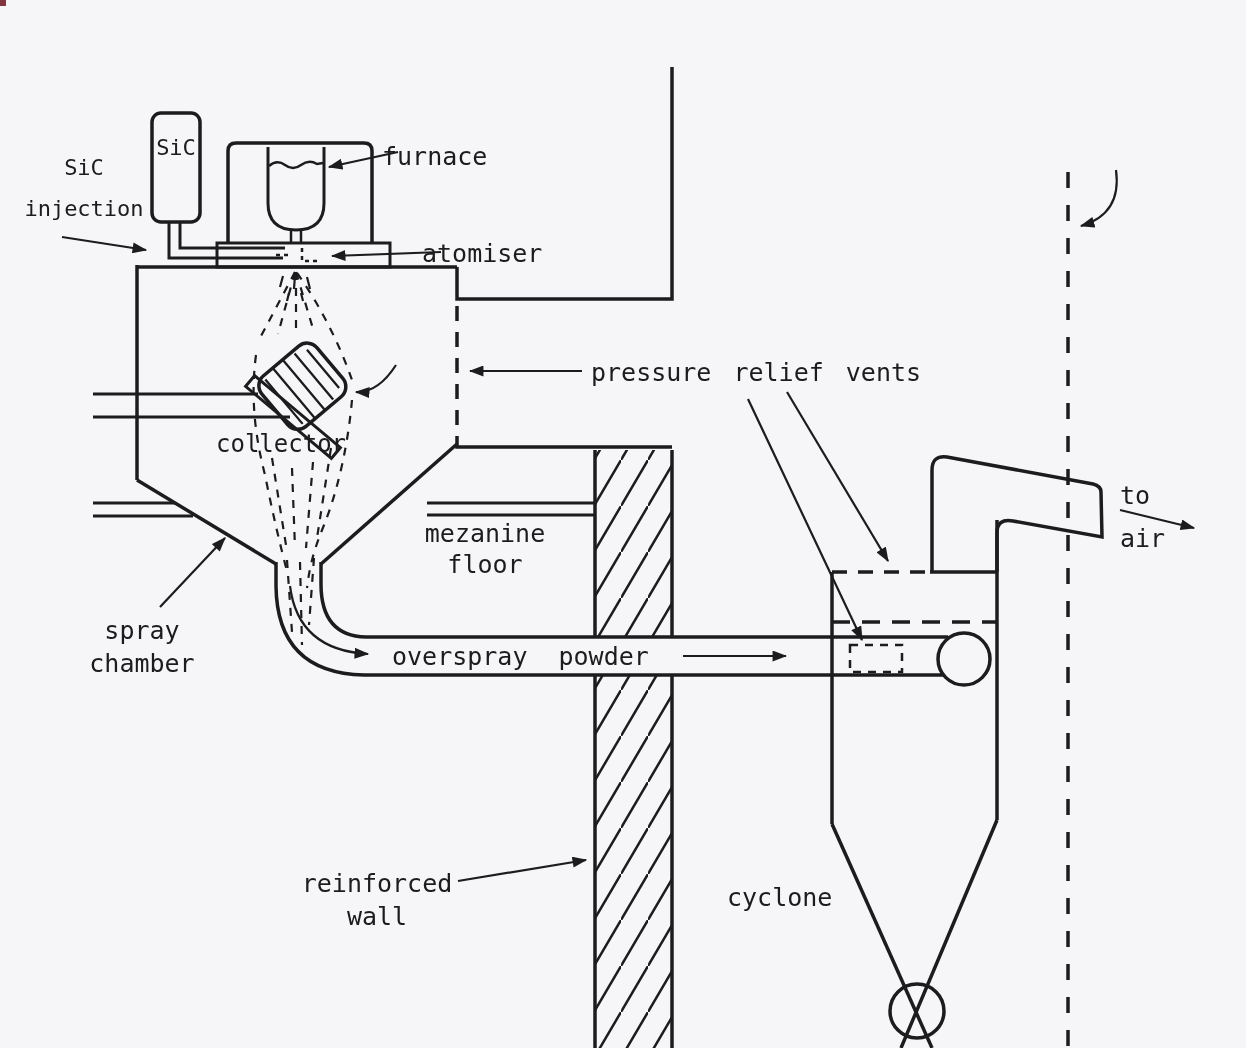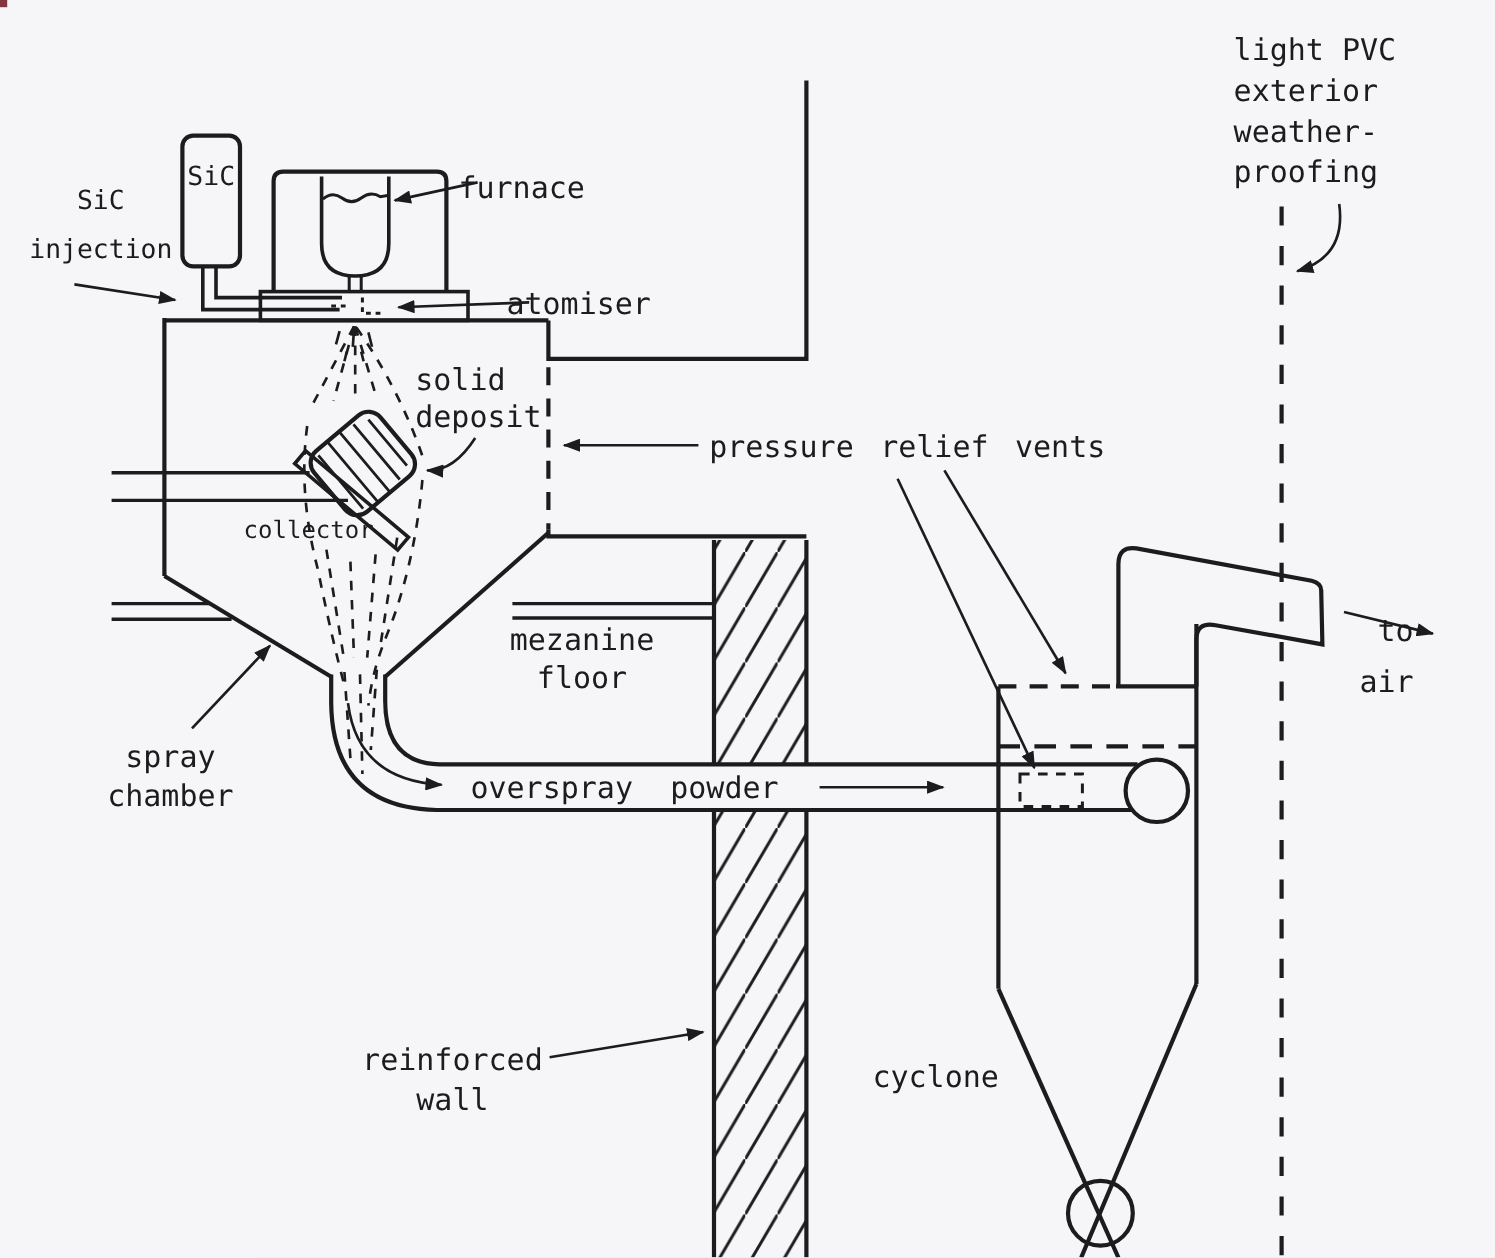--- a/index.html
+++ b/index.html
@@ -18,28 +18,28 @@
     font-size:25px;
     line-height:1.25;
     color:#1c1c1e;
     letter-spacing:0;
   }
   .lbl-sic-tank      {left:152px;top:134px;width:48px;text-align:center;font-size:22px;}
   .lbl-sic-injection {left:18px;top:148px;width:132px;text-align:center;font-size:22px;line-height:1.85;}
   .lbl-furnace       {left:382px;top:141px;}
   .lbl-atomiser      {left:422px;top:238px;}
   .lbl-solid-deposit {left:346px;top:302px;line-height:1.22;}
-  .lbl-collector     {left:203px;top:429px;font-size:20px;}
+  .lbl-collector     {left:216px;top:429px;font-size:24px;}
   .lbl-spray-chamber {left:58px;top:615px;width:168px;text-align:center;line-height:1.3;}
   .lbl-mezanine      {left:406px;top:519px;width:158px;text-align:center;line-height:1.22;}
   .lbl-pressure      {left:591px;top:357px;word-spacing:7px;}
   .lbl-overspray     {left:392px;top:641px;word-spacing:16px;}
   .lbl-reinforced    {left:297px;top:867px;width:160px;text-align:center;line-height:1.32;}
   .lbl-cyclone       {left:727px;top:882px;}
-  .lbl-to-air        {left:1120px;top:475px;width:58px;text-align:right;line-height:1.7;margin-top:30px;}
+  .lbl-to-air        {left:1120px;top:475px;width:58px;text-align:left;line-height:1.7;}
   .lbl-light-pvc     {left:1028px;top:25px;line-height:1.36;}
   .corner-artifact{position:absolute;left:0;top:0;width:6px;height:6px;background:#6e1420;opacity:.85;}
 </style>
 </head>
 <body>
 
 <div class="stage">
 
   <svg width="1246" height="1048" viewBox="0 0 1246 1048">
     <defs>
@@ -156,33 +156,27 @@
       <path d="M290,586 Q298,650 368,654" marker-end="url(#ah)"></path>
       <path d="M683,656 L786,656" marker-end="url(#ah)"></path>
     </g>
   </svg>
 
   <div class="lbl lbl-sic-tank">SiC</div>
   <div class="lbl lbl-sic-injection">SiC
 injection</div>
   <div class="lbl lbl-furnace">furnace</div>
   <div class="lbl lbl-atomiser">atomiser</div>
-  <div class="lbl lbl-solid-deposit">solid
-deposit</div>
   <div class="lbl lbl-collector">collector</div>
   <div class="lbl lbl-spray-chamber">spray
 chamber</div>
   <div class="lbl lbl-mezanine">mezanine
 floor</div>
   <div class="lbl lbl-overspray">overspray powder</div>
   <div class="lbl lbl-pressure">pressure relief vents</div>
   <div class="lbl lbl-reinforced">reinforced
 wall</div>
   <div class="lbl lbl-cyclone">cyclone</div>
   <div class="lbl lbl-to-air">to
 air</div>
-  <div class="lbl lbl-light-pvc">light PVC
-exterior
-weather-
-proofing</div>
 
   <div class="corner-artifact"></div>
 </div>
 
 </body></html>

